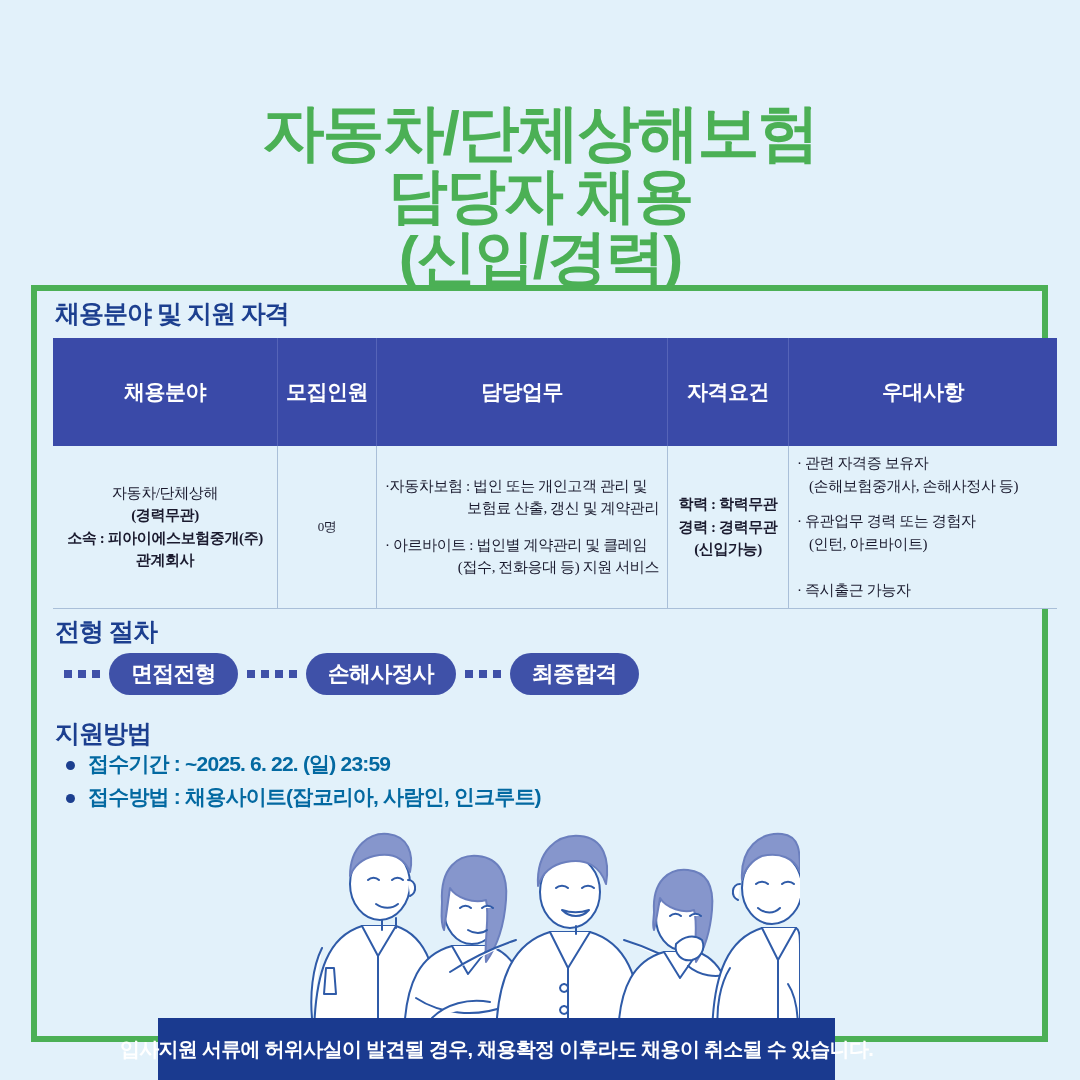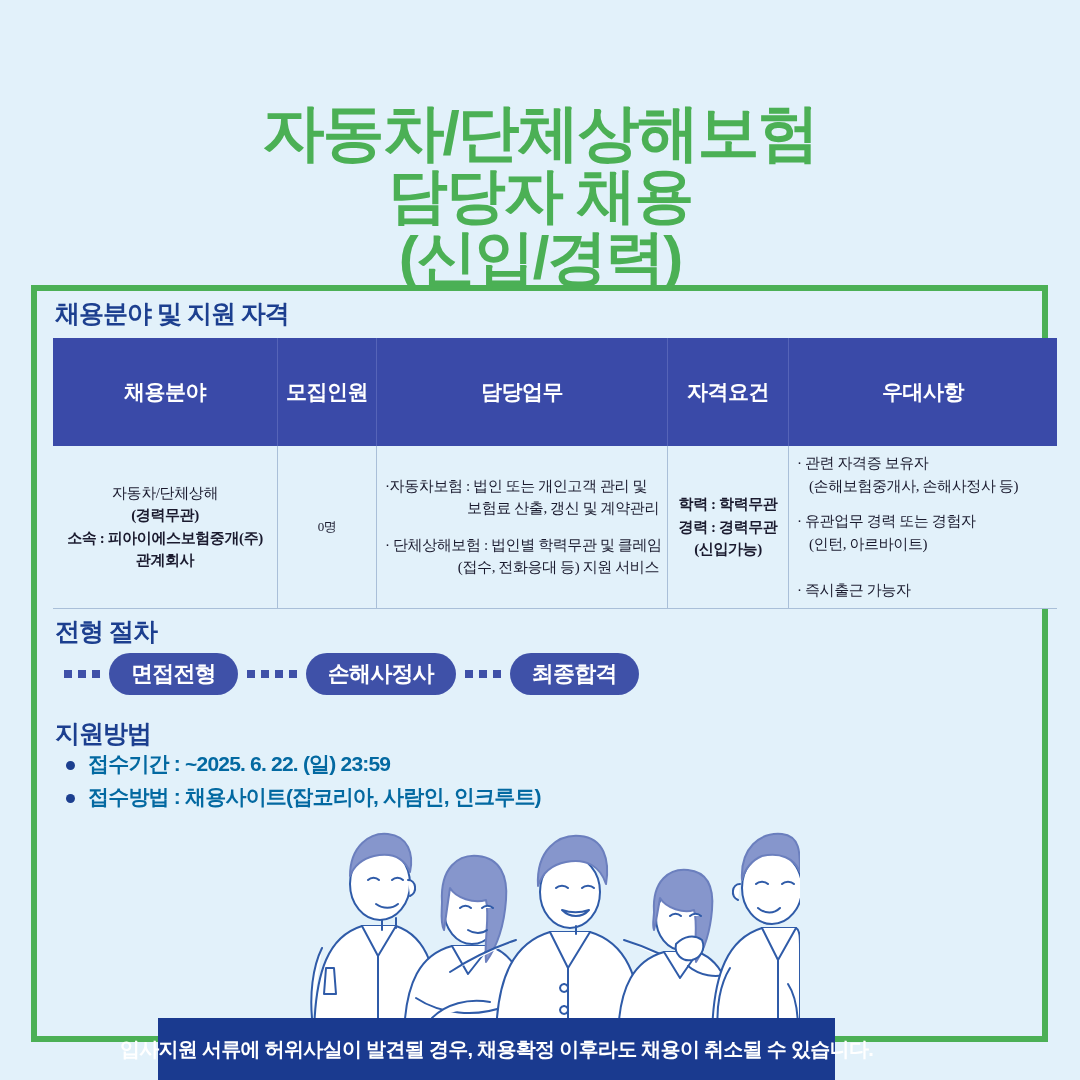--- a/index.html
+++ b/index.html
@@ -235,21 +235,21 @@
       </td>
 
       <td class="cell-center" style="font-size:13px">0명</td>
 
       <td class="cell-duty">
         <div class="duty-group">
           <span class="duty-line" style="text-align:left;display:block">·자동차보험 : 법인 또는 개인고객 관리 및</span>
           <span class="duty-line">보험료 산출, 갱신 및 계약관리</span>
         </div>
         <div class="duty-group">
-          <span class="duty-line" style="text-align:left;display:block">· 단체상해보험 : 법인별 학력무관 및 클레임</span>
+          <span class="duty-line" style="text-align:left;display:block">· 아르바이트 : 법인별 계약관리 및 클레임</span>
           <span class="duty-line">(접수, 전화응대 등) 지원  서비스</span>
         </div>
       </td>
 
       <td class="cell-center" style="font-weight:700">
         <span class="sub">학력 : 학력무관</span>
         <span class="sub">경력 : 경력무관</span>
         <span class="sub">(신입가능)</span>
       </td>
 

